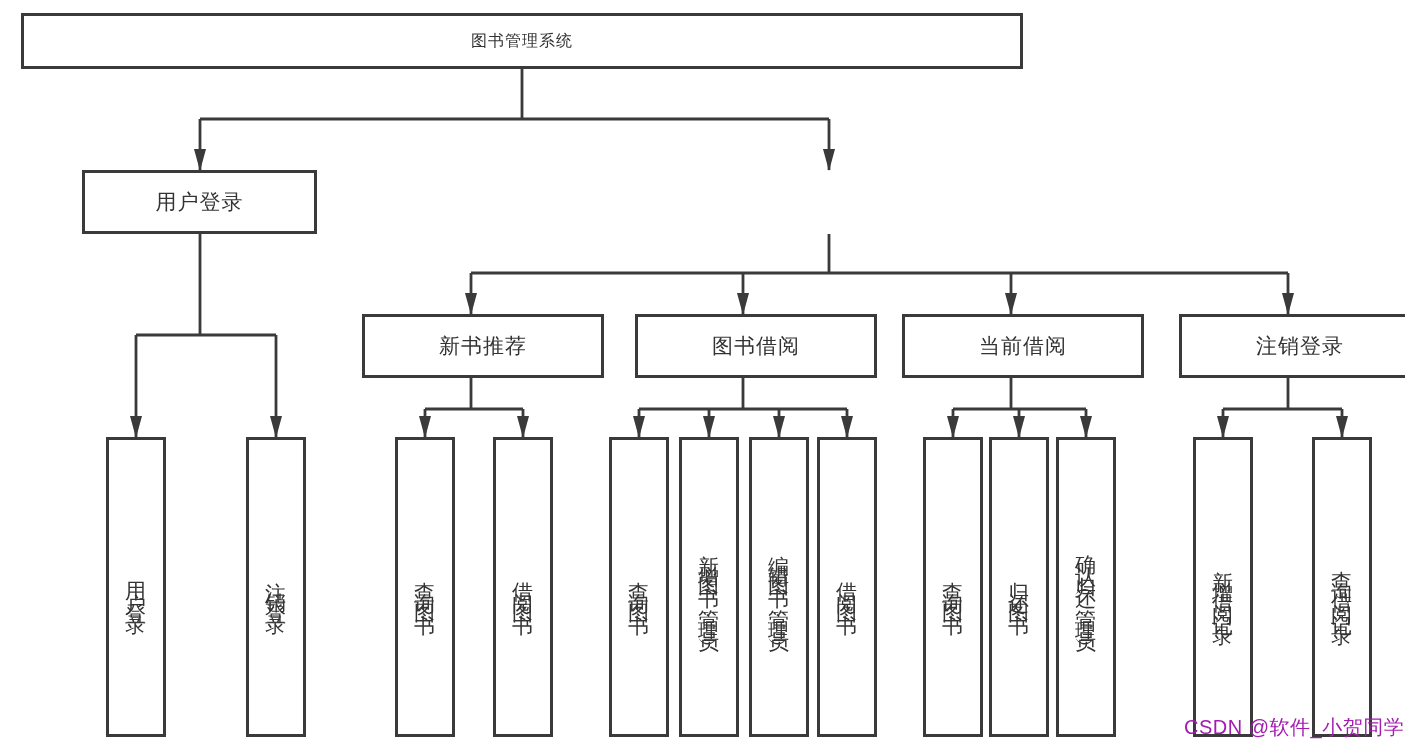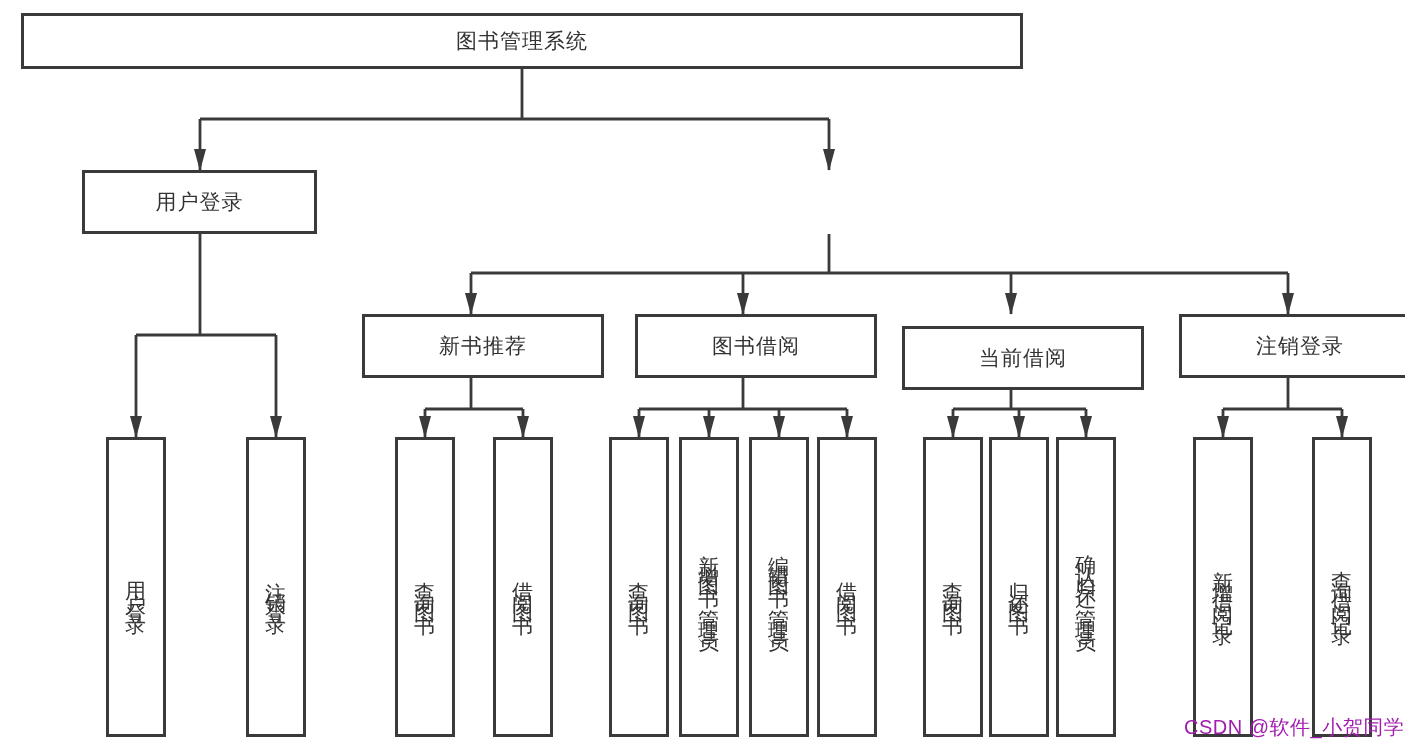--- a/index.html
+++ b/index.html
@@ -28,27 +28,27 @@
     background: #ffffff;
     border: 3px solid #3a3a3a;
     display: flex;
     align-items: center;
     justify-content: center;
     font-size: 21px;
     letter-spacing: 1px;
     color: #333333;
     z-index: 2;
   }
-  .root  { left: 21px;  top: 13px;  width: 1002px; height: 56px; font-size: 21px; }
+  .root  { left: 21px;  top: 13px;  width: 1002px; height: 56px; font-size: 16px; }
   .l1a   { left: 82px;  top: 170px; width: 235px;  height: 64px; }
   .l1b   { left: 712px; top: 170px; width: 235px;  height: 64px; }
   .l2    { top: 314px;  height: 64px; width: 242px; }
   .l2a   { left: 362px;  }
   .l2b   { left: 635px;  }
-  .l2c   { left: 902px; margin-top: 12px;  }
+  .l2c   { left: 902px;  }
   .l2d   { left: 1179px; }
   .leaf  { top: 437px; height: 300px; width: 60px; }
   .leaf > span {
     writing-mode: vertical-rl;
     text-orientation: mixed;
     letter-spacing: 11px;
     line-height: 1;
     white-space: nowrap;
   }
   .f1a { left: 106px; }  .f1b { left: 246px; }

